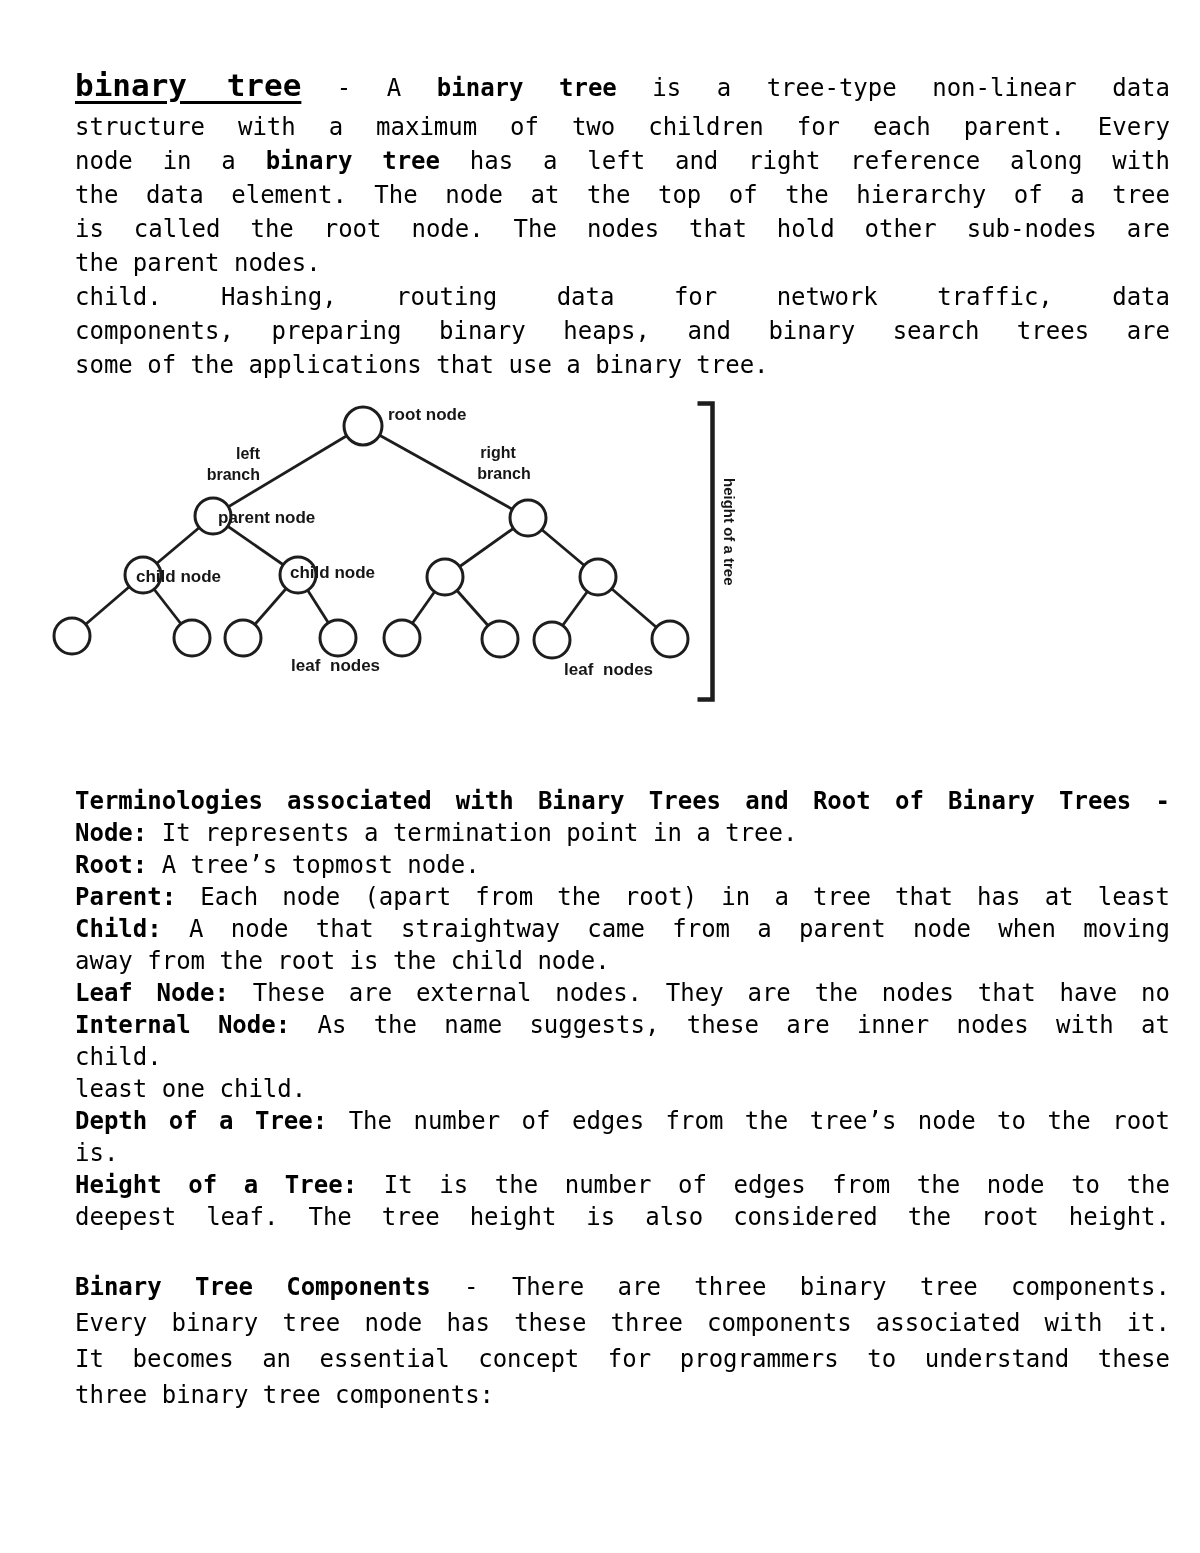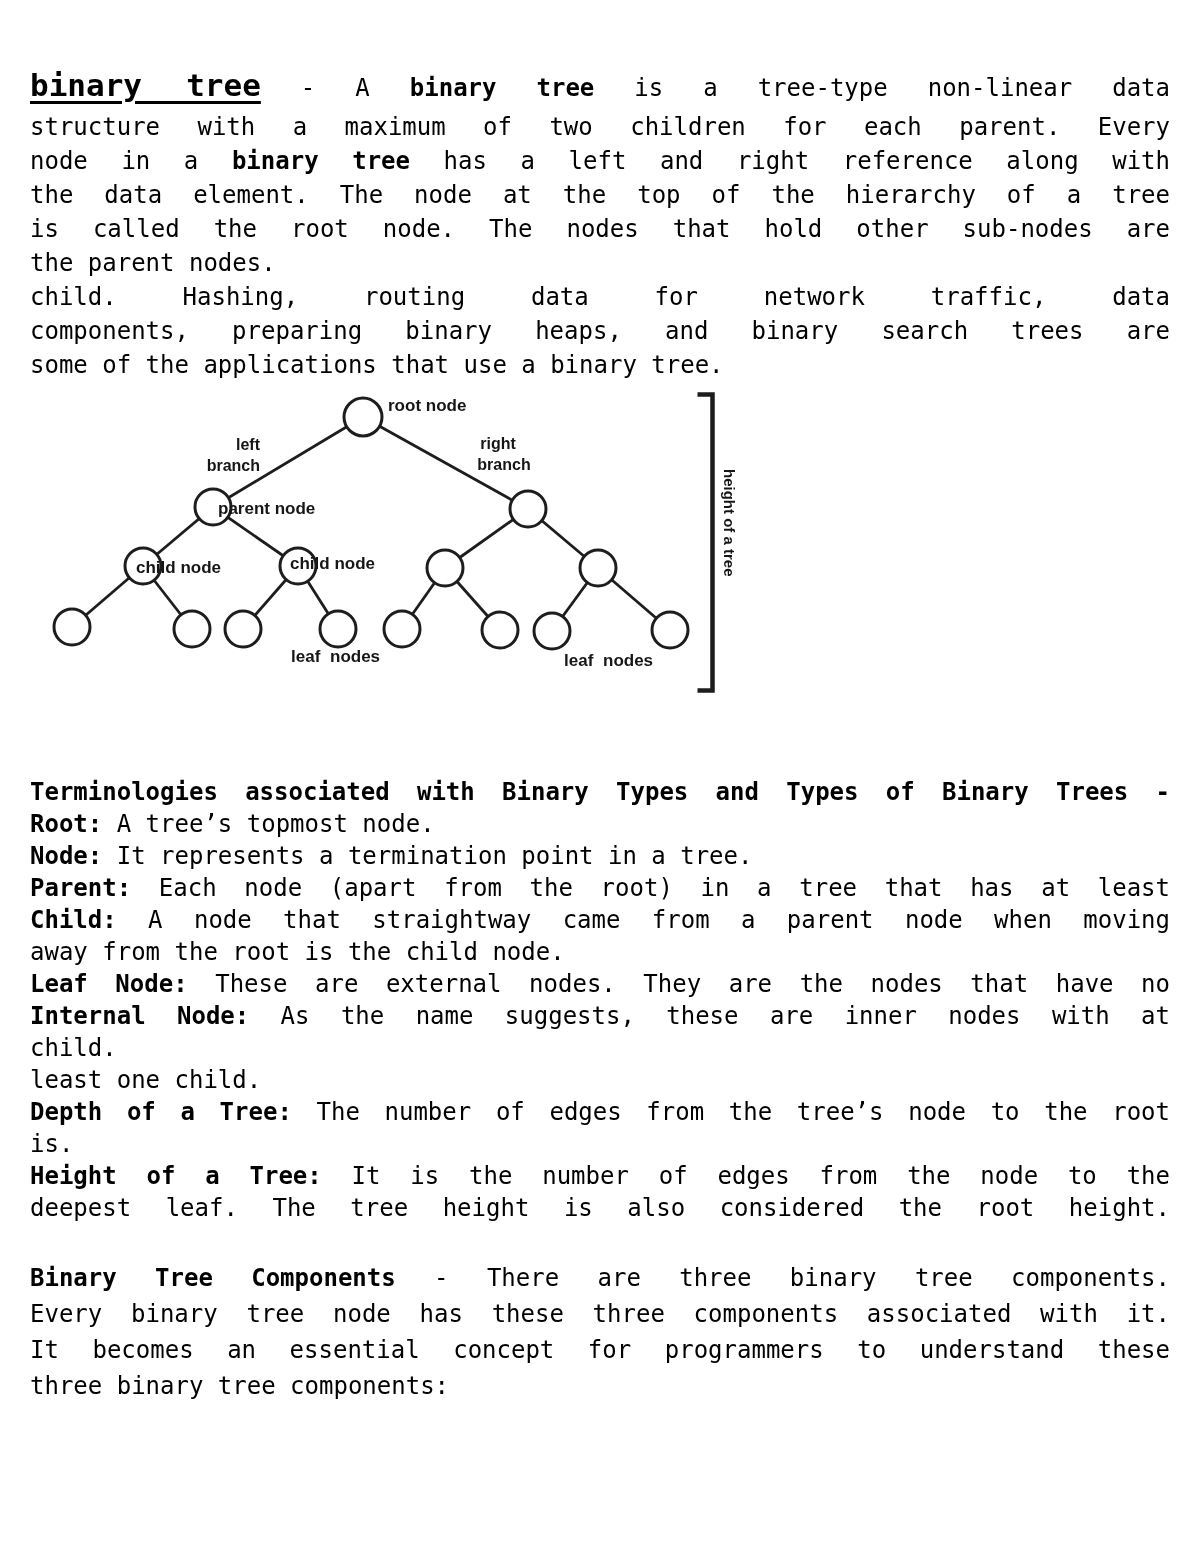--- a/index.html
+++ b/index.html
@@ -10,36 +10,37 @@
     overflow: hidden;
   }
   .page { padding: 64px 30px 0 30px; }
 
   
   .tline {
     font-size: 24px;
     line-height: 34px;
     white-space: normal;
     text-align: left;
+    margin-left: 45px;
   }
   .tline.just {
     text-align: justify;
     text-align-last: justify;
   }
   .t-b { font-weight: bold; }
   .t-title {
     font-weight: bold;
     font-size: 31px;
     text-decoration: underline;
     text-decoration-thickness: 3px;
     text-underline-offset: 5px;
   }
   .sec-intro .tline:first-child { line-height: 43px; }
 
-  .diagram { margin: 7px 0 0 10px; width: 700px; height: 311px; }
+  .diagram { margin: 16px 0 0 10px; width: 700px; height: 311px; }
 
   .sec-terms { margin-top: 76px; }
   .sec-terms .tline { line-height: 32px; }
 
   .sec-components { margin-top: 36px; }
   .sec-components .tline { line-height: 36px; }
 
   
   .dlbl {
     font-family: "Liberation Sans", sans-serif;
@@ -121,23 +122,23 @@
       <text class="dlbl" x="250" y="180">child node</text>
 
       <text class="dlbl wsp" x="251" y="273">leaf nodes</text>
       <text class="dlbl wsp" x="524" y="277">leaf nodes</text>
 
       <text class="dlbl s15" transform="translate(684,80) rotate(90)" x="0" y="0">height of a tree</text>
     </svg>
   </div>
 
   <div class="sec sec-terms">
-      <div class="tline just"><span class="t-b">Terminologies associated with Binary Types and Types of Binary Trees -</span></div>
+      <div class="tline just"><span class="t-b">Terminologies associated with Binary Trees and Root of Binary Trees -</span></div>
+      <div class="tline"><span class="t-b">Node:</span><span> It represents a termination point in a tree.</span></div>
       <div class="tline"><span class="t-b">Root:</span><span> A tree’s topmost node.</span></div>
-      <div class="tline"><span class="t-b">Node:</span><span> It represents a termination point in a tree.</span></div>
       <div class="tline just"><span class="t-b">Parent:</span><span> Each node (apart from the root) in a tree that has at least</span></div>
       <div class="tline just"><span class="t-b">Child:</span><span> A node that straightway came from a parent node when moving</span></div>
       <div class="tline"><span>away from the root is the child node.</span></div>
       <div class="tline just"><span class="t-b">Leaf Node:</span><span> These are external nodes. They are the nodes that have no</span></div>
       <div class="tline just"><span class="t-b">Internal Node:</span><span> As the name suggests, these are inner nodes with at</span></div>
       <div class="tline"><span>child.</span></div>
       <div class="tline"><span>least one child.</span></div>
       <div class="tline just"><span class="t-b">Depth of a Tree:</span><span> The number of edges from the tree’s node to the root</span></div>
       <div class="tline"><span>is.</span></div>
       <div class="tline just"><span class="t-b">Height of a Tree:</span><span> It is the number of edges from the node to the</span></div>

